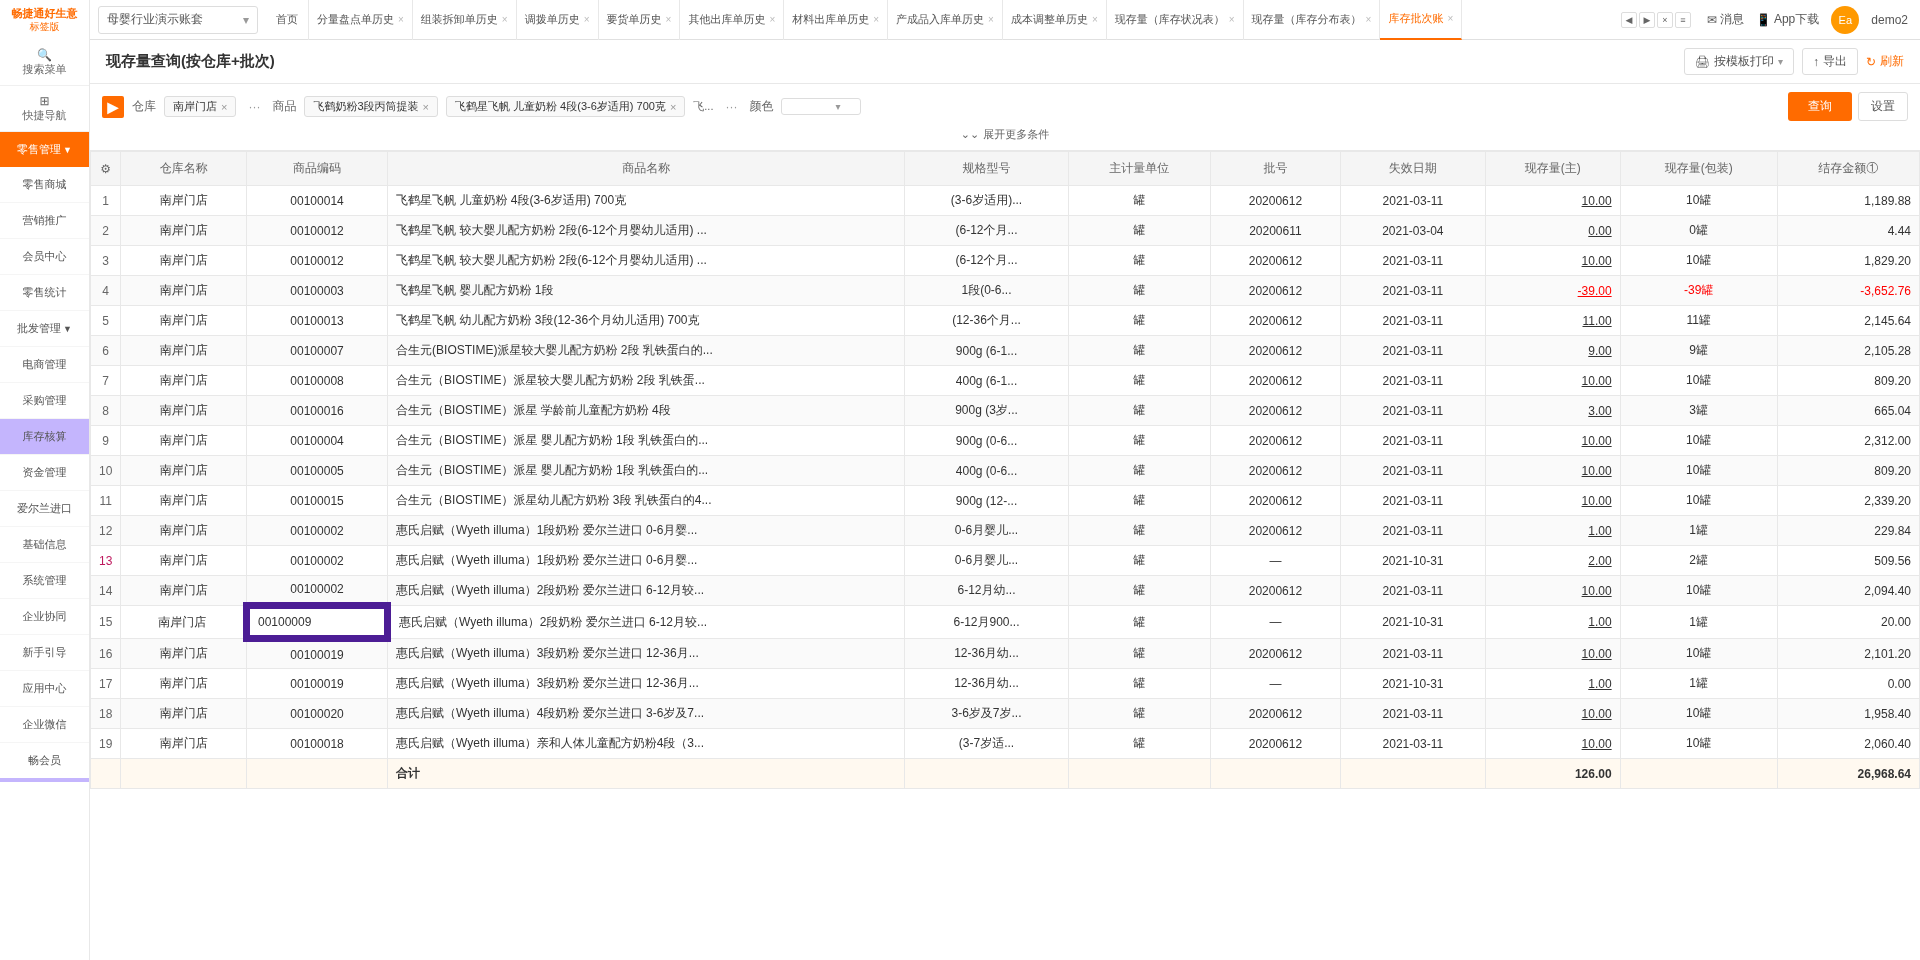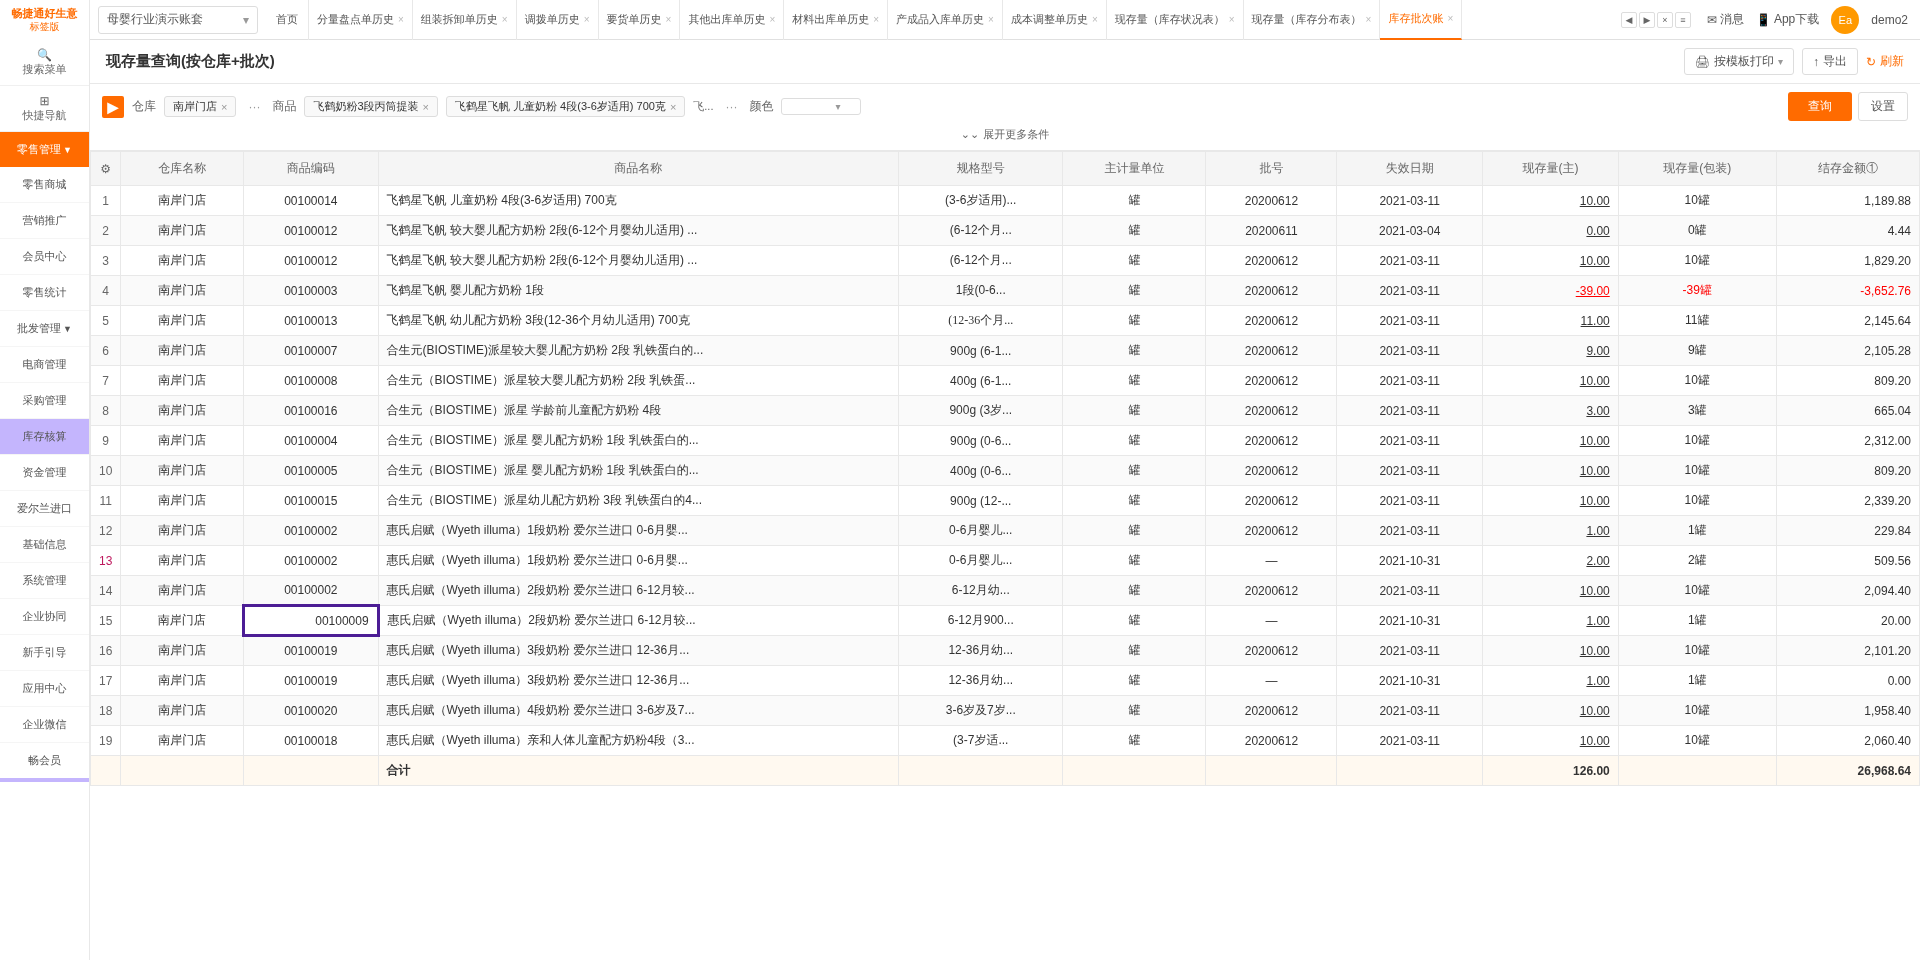--- a/index.html
+++ b/index.html
@@ -265,21 +265,21 @@
     <td style="border:1px solid #e8e8e8;padding:6px 8px;text-align:center;">2021-03-11</td>
     <td style="border:1px solid #e8e8e8;padding:6px 8px;text-align:right;text-decoration:underline;cursor:pointer;color:#f00;">-39.00</td>
     <td style="border:1px solid #e8e8e8;padding:6px 8px;text-align:center;color:#f00;">-39罐</td>
     <td style="border:1px solid #e8e8e8;padding:6px 8px;text-align:right;color:#f00;">-3,652.76</td>
   </tr>
             <tr style="background: rgb(255, 255, 255);">
     <td style="border:1px solid #e8e8e8;padding:6px 8px;text-align:center;color:#666;">5</td>
     <td style="border:1px solid #e8e8e8;padding:6px 8px;text-align:center;">南岸门店</td>
     <td style="border:1px solid #e8e8e8;padding:6px 8px;text-align:center;">00100013</td>
     <td style="border:1px solid #e8e8e8;padding:6px 8px;max-width:280px;overflow:hidden;text-overflow:ellipsis;">飞鹤星飞帆 幼儿配方奶粉 3段(12-36个月幼儿适用) 700克</td>
-    <td style="border:1px solid #e8e8e8;padding:6px 8px;text-align:center;font-family:Liberation Serif, serif;">(12-36个月...</td>
+    <td style="border:1px solid #e8e8e8;padding:6px 8px;text-align:center;">(12-36个月...</td>
     <td style="border:1px solid #e8e8e8;padding:6px 8px;text-align:center;">罐</td>
     <td style="border:1px solid #e8e8e8;padding:6px 8px;text-align:center;">20200612</td>
     <td style="border:1px solid #e8e8e8;padding:6px 8px;text-align:center;">2021-03-11</td>
     <td style="border:1px solid #e8e8e8;padding:6px 8px;text-align:right;text-decoration:underline;cursor:pointer;">11.00</td>
     <td style="border:1px solid #e8e8e8;padding:6px 24px;text-align:center;">11罐</td>
     <td style="border:1px solid #e8e8e8;padding:6px 8px;text-align:right;">2,145.64</td>
   </tr>
             <tr style="background: rgb(250, 250, 250);">
     <td style="border:1px solid #e8e8e8;padding:6px 8px;text-align:center;color:#666;">6</td>
     <td style="border:1px solid #e8e8e8;padding:6px 8px;text-align:center;">南岸门店</td>
@@ -393,21 +393,21 @@
     <td style="border:1px solid #e8e8e8;padding:6px 8px;text-align:center;">罐</td>
     <td style="border:1px solid #e8e8e8;padding:6px 8px;text-align:center;">20200612</td>
     <td style="border:1px solid #e8e8e8;padding:6px 8px;text-align:center;">2021-03-11</td>
     <td style="border:1px solid #e8e8e8;padding:6px 8px;text-align:right;text-decoration:underline;cursor:pointer;">10.00</td>
     <td style="border:1px solid #e8e8e8;padding:6px 8px;text-align:center;">10罐</td>
     <td style="border:1px solid #e8e8e8;padding:6px 8px;text-align:right;">2,094.40</td>
   </tr>
             <tr style="background: rgb(255, 255, 255);">
     <td style="border:1px solid #e8e8e8;padding:6px 8px;text-align:center;color:#666;">15</td>
     <td style="border:1px solid #e8e8e8;padding:6px 8px;text-align:center;">南岸门店</td>
-    <td style="border:3px solid #4c1d95;padding:6px 8px;text-align:right;">00100009</td>
+    <td style="border:7px solid #4c1d95;padding:6px 8px;text-align:left;">00100009</td>
     <td style="border:1px solid #e8e8e8;padding:6px 8px;max-width:280px;overflow:hidden;text-overflow:ellipsis;">惠氏启赋（Wyeth illuma）2段奶粉 爱尔兰进口 6-12月较...</td>
     <td style="border:1px solid #e8e8e8;padding:6px 8px;text-align:center;">6-12月900...</td>
     <td style="border:1px solid #e8e8e8;padding:6px 8px;text-align:center;">罐</td>
     <td style="border:1px solid #e8e8e8;padding:6px 8px;text-align:center;">—</td>
     <td style="border:1px solid #e8e8e8;padding:6px 8px;text-align:center;">2021-10-31</td>
     <td style="border:1px solid #e8e8e8;padding:6px 8px;text-align:right;text-decoration:underline;cursor:pointer;">1.00</td>
     <td style="border:1px solid #e8e8e8;padding:6px 8px;text-align:center;">1罐</td>
     <td style="border:1px solid #e8e8e8;padding:6px 8px;text-align:right;">20.00</td>
   </tr>
             <tr style="background: rgb(250, 250, 250);">

